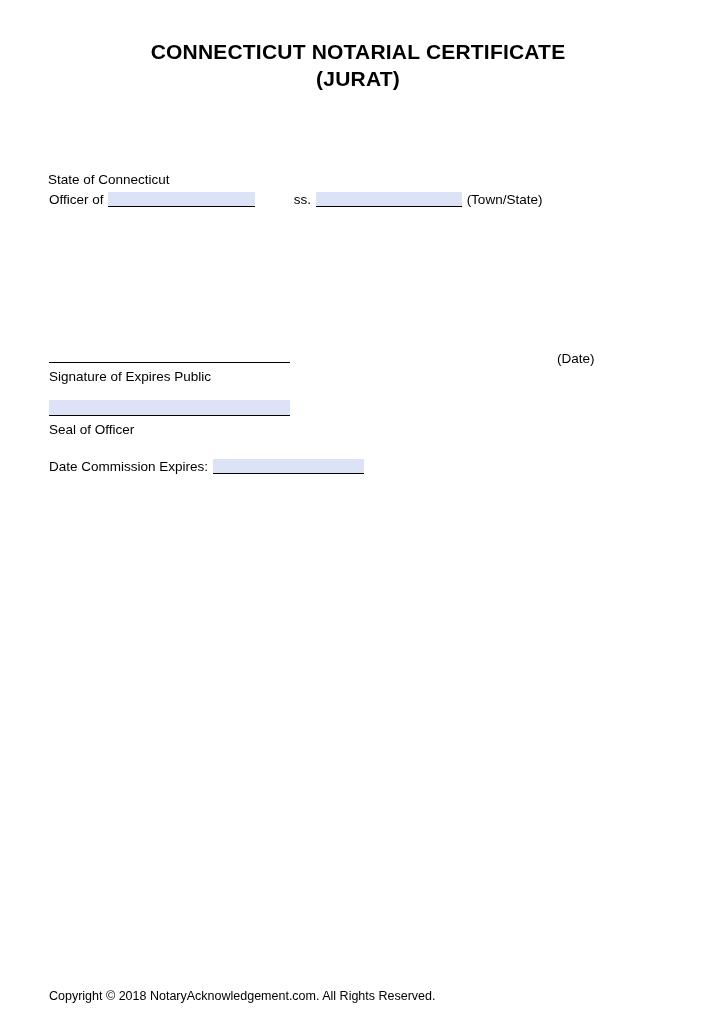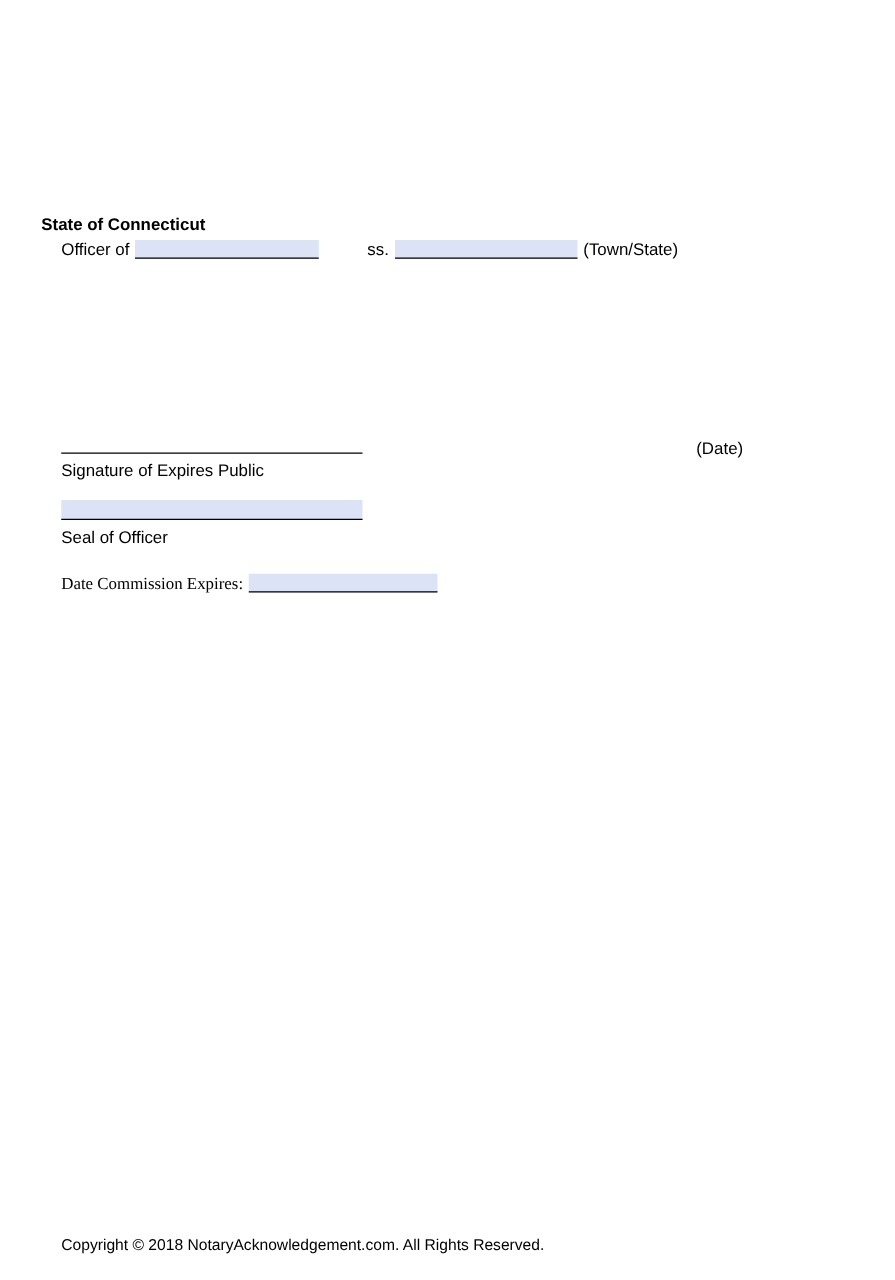--- a/index.html
+++ b/index.html
@@ -63,27 +63,27 @@
     height: 0;
   }
   
   .block-field {
     position: absolute;
     background: #dde3f7;
     border-bottom: 1.6px solid #000000;
     height: 15px;
   }
 
-  .state-line   { left: 33px; top: 171px; font-weight: bold; }
+  .state-line   { left: 48px; top: 171px; }
   .county-line  { left: 49px; top: 189px; }
   .sworn-line   { left: 49px; top: 258px; }
   .seal-line    { left: 557px; top: 350px; }
   .sig-label    { left: 49px; top: 368px; }
   .title-label  { left: 49px; top: 421px; }
-  .date-line    { left: 49px; top: 456px; font-family: Liberation Serif, serif; }
+  .date-line    { left: 49px; top: 456px; }
 
   .footer {
     position: absolute;
     left: 49px;
     top: 988px;
     font-size: 12.5px;
     line-height: 16px;
     white-space: nowrap;
     text-align: center;
   }
@@ -94,20 +94,24 @@
   .f-day    { width: 47px; }
   .f-month  { width: 137px; }
   .f-year   { width: 50px; }
   .f-date   { width: 151px; }
 </style>
 </head>
 <body>
 
 <div class="page">
 
+  <div class="doc-title">
+    <span>CONNECTICUT NOTARIAL CERTIFICATE</span>
+    <span class="line2">(JURAT)</span>
+  </div>
 
   <div class="row state-line">
     <span>State of Connecticut</span>
   </div>
 
   <div class="row county-line">
     <span>Officer of</span>
     <span class="field f-county"></span>
     <span style="display:inline-block;width:30px;"></span>
     <span>ss.</span>

